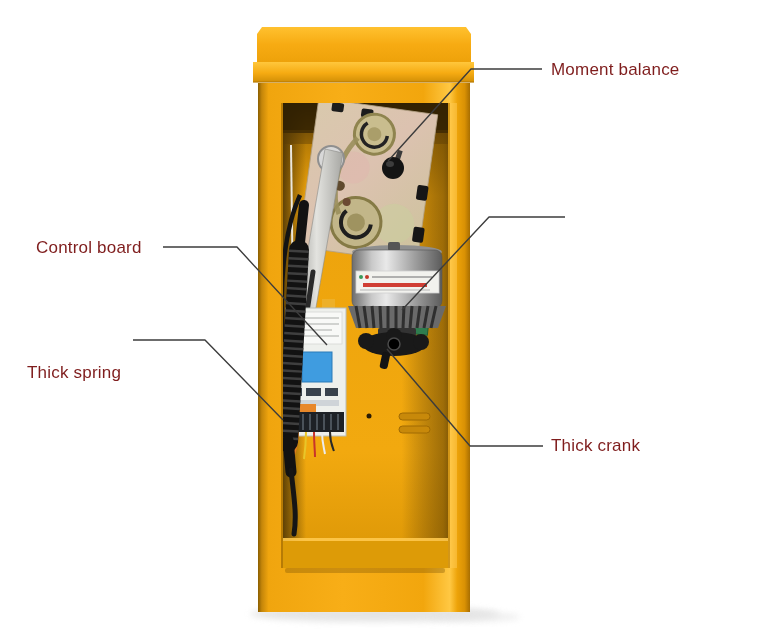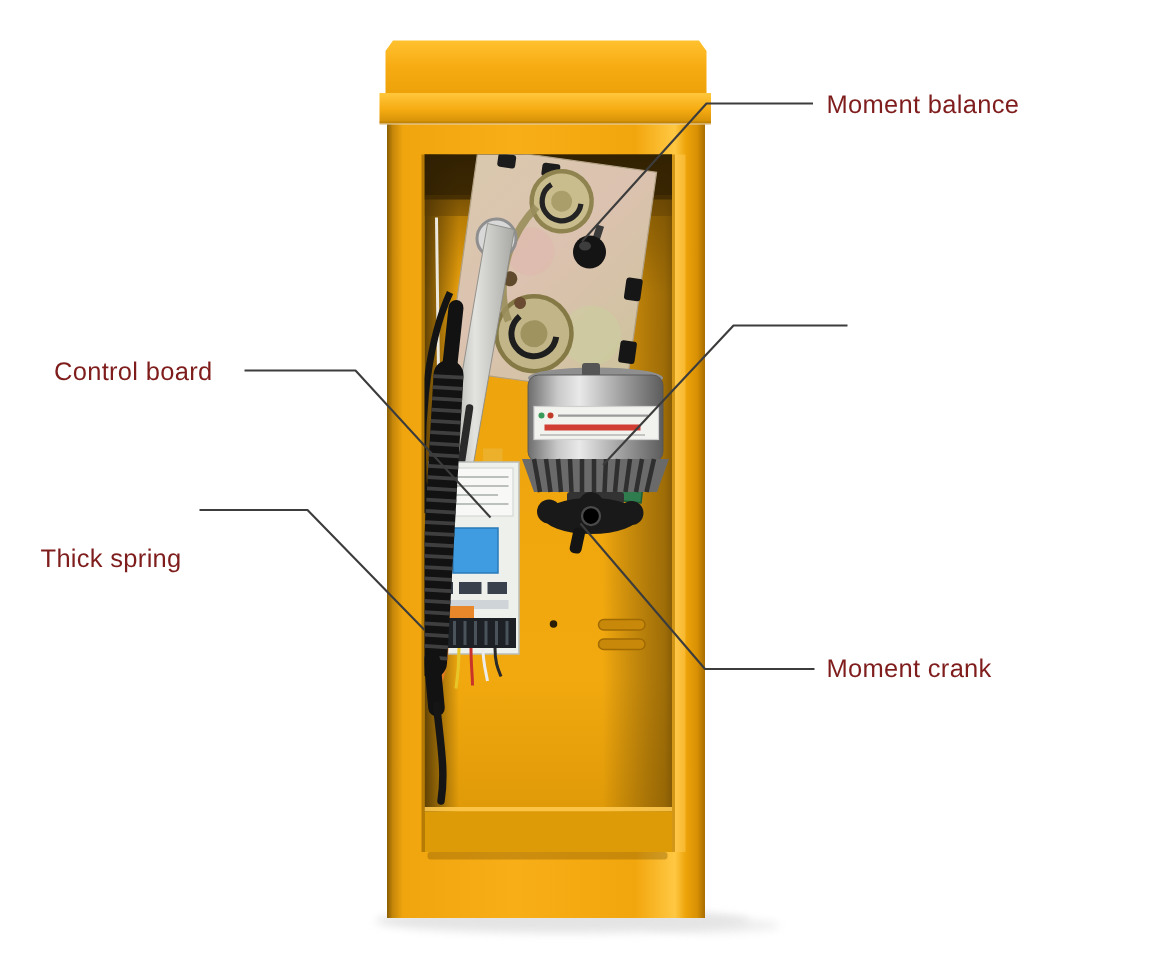--- a/index.html
+++ b/index.html
@@ -258,14 +258,14 @@
       <polyline points="163,247 237,247 327,345"></polyline>
       <polyline points="565,217 489,217 402,310"></polyline>
       <polyline points="133,340 205,340 283,420"></polyline>
       <polyline points="387,349 470,446 543,446"></polyline>
     </g>
   </svg>
 
   <div class="callout" style="left:551px;top:60px;">Moment balance</div>
   <div class="callout" style="left:36px;top:238px;">Control board</div>
   <div class="callout" style="left:27px;top:343px;margin-top:20px;">Thick spring</div>
-  <div class="callout" style="left:551px;top:436px;">Moment crank</div>
+  <div class="callout" style="left:551px;top:436px;">Thick crank</div>
 </div>
 
 </body></html>

